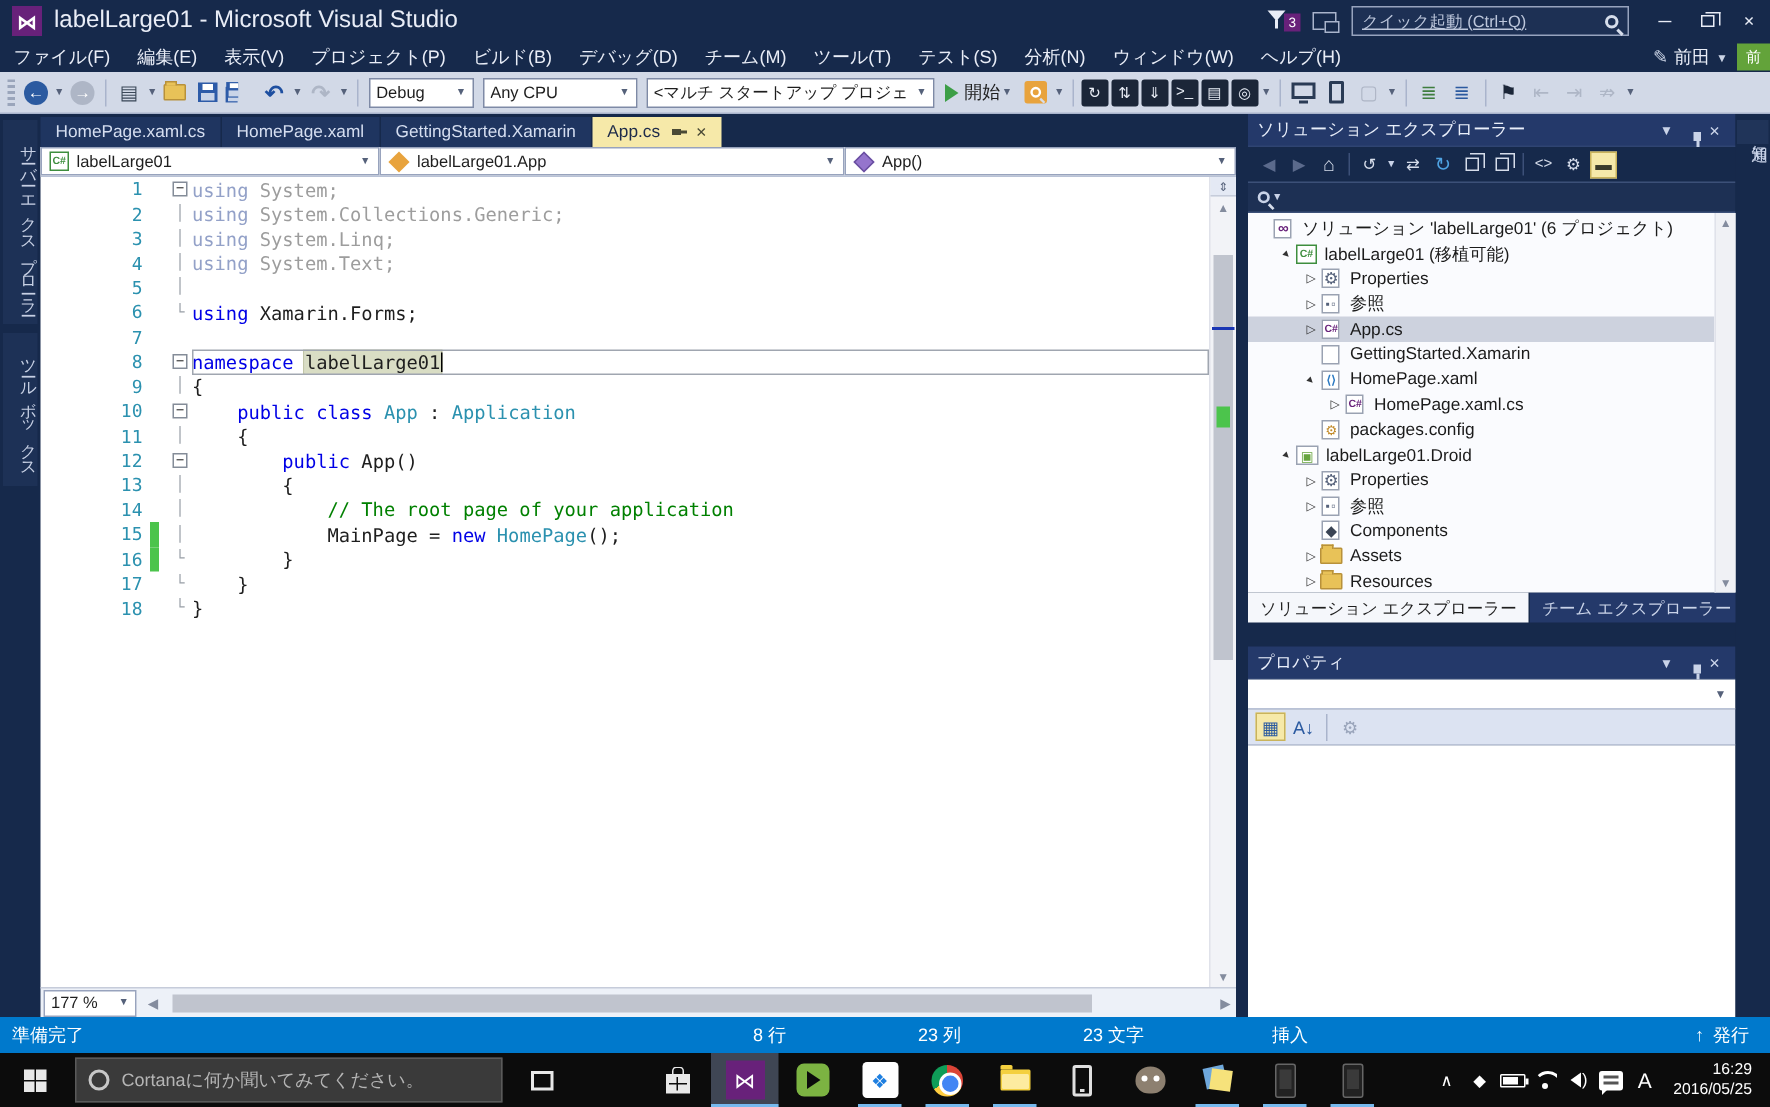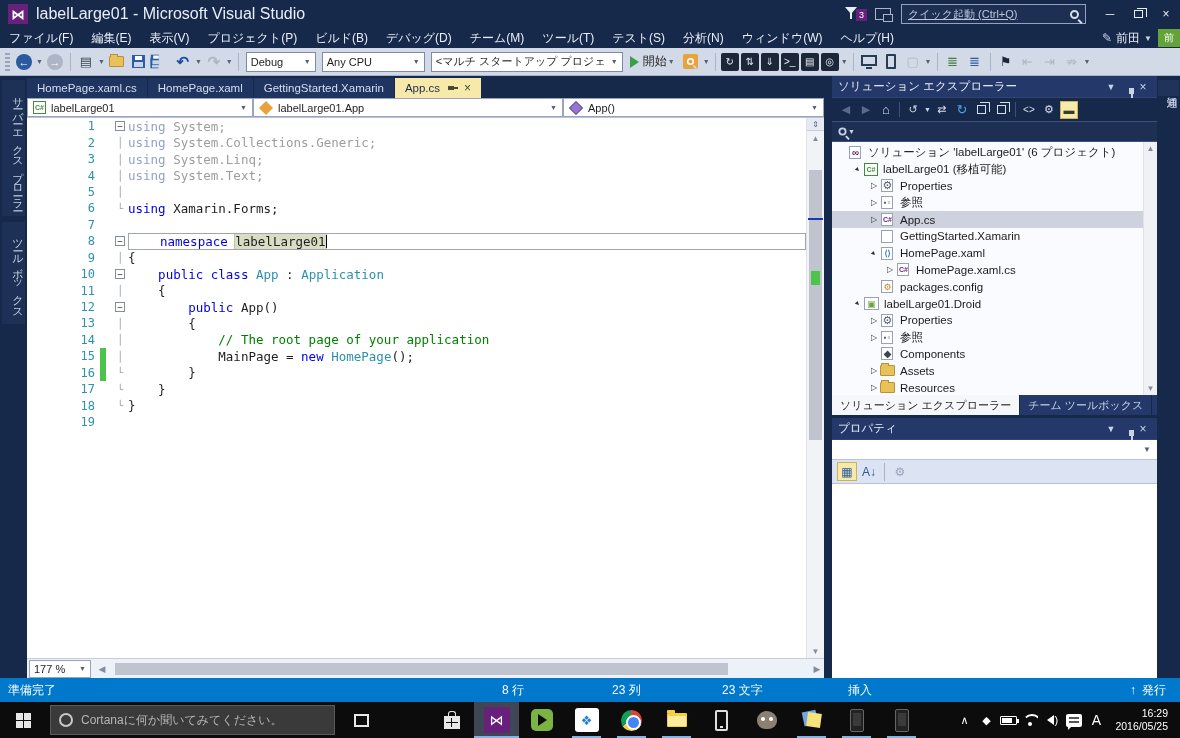--- a/index.html
+++ b/index.html
@@ -89,21 +89,21 @@
 
   .code-wrap{flex:1;position:relative;background:#fff;min-height:0;}
   .code-area{position:absolute;left:0;top:0;right:18px;bottom:0;overflow:hidden;font-family:"DejaVu Sans Mono",monospace;font-size:12.5px;}
   .code-line{height:16.45px;display:flex;align-items:center;white-space:pre;}
   .ln{width:68px;text-align:right;color:#2B91AF;flex:0 0 auto;font-size:12px;}
   .chg{width:6px;height:16.45px;margin-left:5px;flex:0 0 auto;}
   .chg.on{background:#4CC44C;}
   .fold{width:16px;margin-left:6px;flex:0 0 auto;display:flex;align-items:center;justify-content:center;color:#9AA0A8;font-size:10px;height:100%;}
   .fold-box{width:10px;height:10px;border:1px solid #848C98;background:#fff;color:#333;font-size:9px;line-height:8px;text-align:center;}
   .body{flex:1;height:100%;display:flex;align-items:center;white-space:pre;color:#1E1E1E;}
-  .cur .body{outline:1px solid #A0A6B0;outline-offset:-1px;padding-left:32px;}
+  .cur .body{outline:1px solid #A0A6B0;outline-offset:-1px;}
   .tk-k{color:#0000E6;} .tk-t{color:#2B91AF;} .tk-c{color:#008000;} .tk-p{color:#1E1E1E;}
   .tk-dk{color:#93A1C8;} .tk-dp{color:#9D9D9D;}
   .tk-hl{color:#1E1E1E;background:#D9DDC4;outline:1px solid #C2C6A8;}
   .caret-bar{display:inline-block;width:1px;height:13px;background:#000;}
 
   .vscroll{position:absolute;right:0;top:0;bottom:0;width:18px;background:#F2F3F7;border-left:1px solid #E0E2EA;}
   .vs-split{height:13px;background:#E4E9F4;border-bottom:1px solid #C6CCDA;display:flex;align-items:center;justify-content:center;color:#55617A;font-size:8px;}
   .vs-arrow{height:14px;display:flex;align-items:center;justify-content:center;color:#848C9E;font-size:8px;}
   .vs-thumb{position:absolute;left:2px;right:2px;top:52px;height:270px;background:#C0C4CE;}
   .vs-mark-caret{position:absolute;left:1px;right:1px;top:100px;height:2px;background:#1A36B4;}
@@ -417,21 +417,20 @@
             <div class="code-line"><span class="ln">9</span><span class="chg"></span><span class="fold">│</span><span class="body"><span class="tk-p">{</span></span></div>
             <div class="code-line"><span class="ln">10</span><span class="chg"></span><span class="fold"><span class="fold-box">−</span></span><span class="body"><span class="tk-p">    </span><span class="tk-k">public</span><span class="tk-p"> </span><span class="tk-k">class</span><span class="tk-p"> </span><span class="tk-t">App</span><span class="tk-p"> : </span><span class="tk-t">Application</span></span></div>
             <div class="code-line"><span class="ln">11</span><span class="chg"></span><span class="fold">│</span><span class="body"><span class="tk-p">    {</span></span></div>
             <div class="code-line"><span class="ln">12</span><span class="chg"></span><span class="fold"><span class="fold-box">−</span></span><span class="body"><span class="tk-p">        </span><span class="tk-k">public</span><span class="tk-p"> App()</span></span></div>
             <div class="code-line"><span class="ln">13</span><span class="chg"></span><span class="fold">│</span><span class="body"><span class="tk-p">        {</span></span></div>
             <div class="code-line"><span class="ln">14</span><span class="chg"></span><span class="fold">│</span><span class="body"><span class="tk-c">            // The root page of your application</span></span></div>
             <div class="code-line"><span class="ln">15</span><span class="chg on"></span><span class="fold">│</span><span class="body"><span class="tk-p">            MainPage = </span><span class="tk-k">new</span><span class="tk-p"> </span><span class="tk-t">HomePage</span><span class="tk-p">();</span></span></div>
             <div class="code-line"><span class="ln">16</span><span class="chg on"></span><span class="fold">└</span><span class="body"><span class="tk-p">        }</span></span></div>
             <div class="code-line"><span class="ln">17</span><span class="chg"></span><span class="fold">└</span><span class="body"><span class="tk-p">    }</span></span></div>
             <div class="code-line"><span class="ln">18</span><span class="chg"></span><span class="fold">└</span><span class="body"><span class="tk-p">}</span></span></div>
-            <div class="code-line"><span class="ln">19</span><span class="chg"></span><span class="fold"></span><span class="body"></span></div>
           </div>
         <div class="vscroll">
           <div class="vs-split">⇕</div>
           <div class="vs-arrow">▲</div>
           <div class="vs-thumb"></div>
           <div class="vs-mark-caret"></div>
           <div class="vs-mark-chg"></div>
           <div class="vs-arrow vs-down">▼</div>
         </div>
       </div>
@@ -593,24 +592,24 @@
               <span>Resources</span>
             </div>
           </div>
         <div class="tree-scroll">
           <span>▲</span>
           <span>▼</span>
         </div>
       </div>
       <div class="se-bottom-tabs" id="se-bottom-tabs">
           <div class="sbt active">ソリューション エクスプローラー</div>
-          <div class="sbt">チーム ツールボックス</div>
+          <div class="sbt">チーム エクスプローラー</div>
           <div class="sbt">クラス ビュー</div>
         </div>
-      <div class="panel-header" style="margin-top:3px;">
+      <div class="panel-header" style="margin-top:16px;">
         <span class="ph-title">プロパティ</span>
         <span class="ph-btn">▼</span>
         <span class="ph-btn"><span class="vpin"></span></span>
         <span class="ph-btn" style="font-size:12px;">×</span>
       </div>
       <div class="props-combo">
           <span class="dd">▼</span>
         </div>
       <div class="props-toolbar">
         <span class="pti hl">▦</span>

